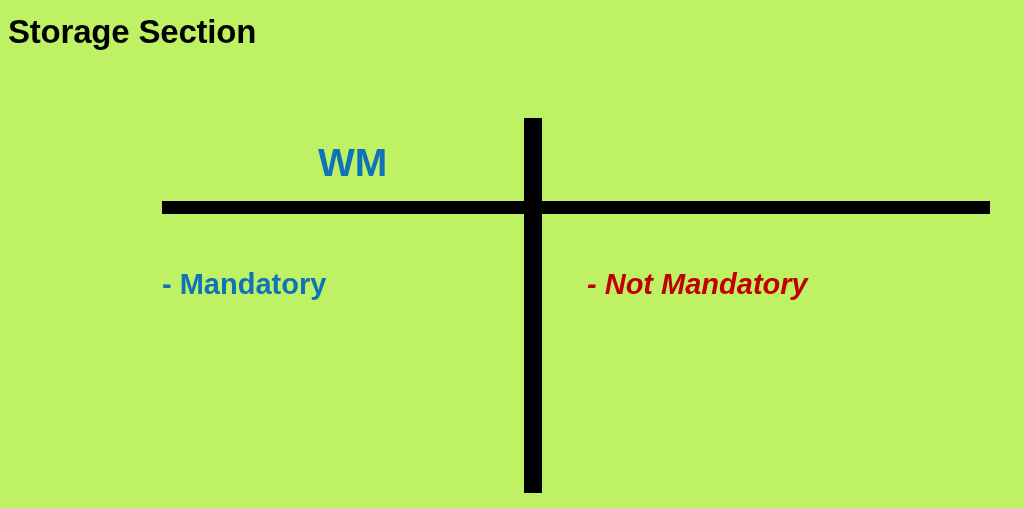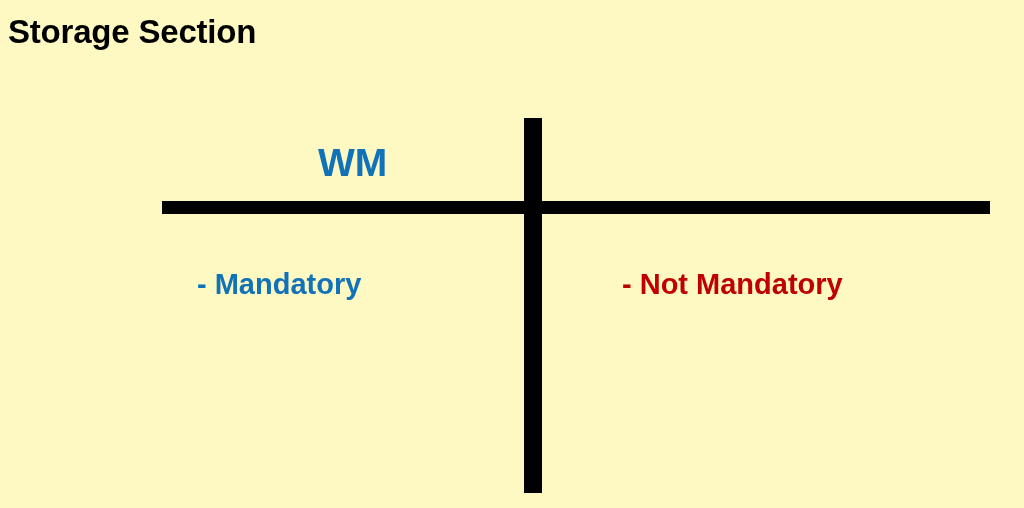--- a/index.html
+++ b/index.html
@@ -7,21 +7,21 @@
     padding: 0;
     background: #ffffff;
   }
   body {
     font-family: "Liberation Sans", sans-serif;
   }
   #canvas {
     position: relative;
     width: 1024px;
     height: 508px;
-    background: #fef9c3;
+    background: #bef264;
     overflow: hidden;
   }
 
   
   #page-title {
     position: absolute;
     left: 8px;
     top: 12px;
     font-size: 33px;
     font-weight: bold;
@@ -68,29 +68,29 @@
   }
 
   
   .cell-text {
     position: absolute;
     top: 266px;
     font-size: 29px;
     font-weight: bold;
     white-space: nowrap;
     line-height: 36px;
-    margin-left: 35px;
   }
   #cell-wm-text {
     left: 162px;
     color: #1072B8;
   }
   #cell-ewm-text {
     left: 587px;
     color: #C00000;
+    font-style: italic;
   }
 </style>
 </head>
 <body>
 
 <div id="canvas">
 
   <div id="page-title">Storage Section</div>
 
   <div id="horizontal-divider"></div>

